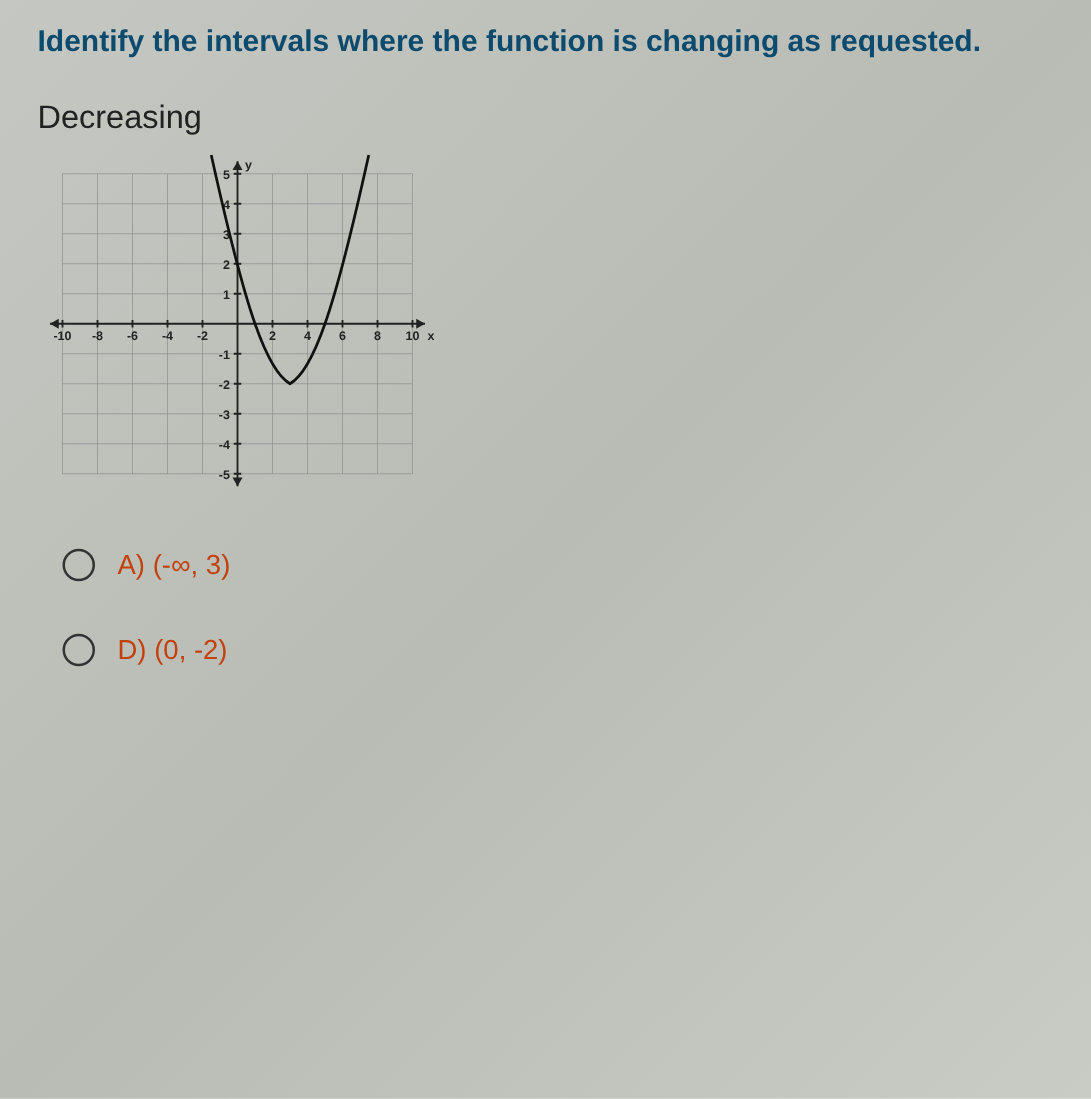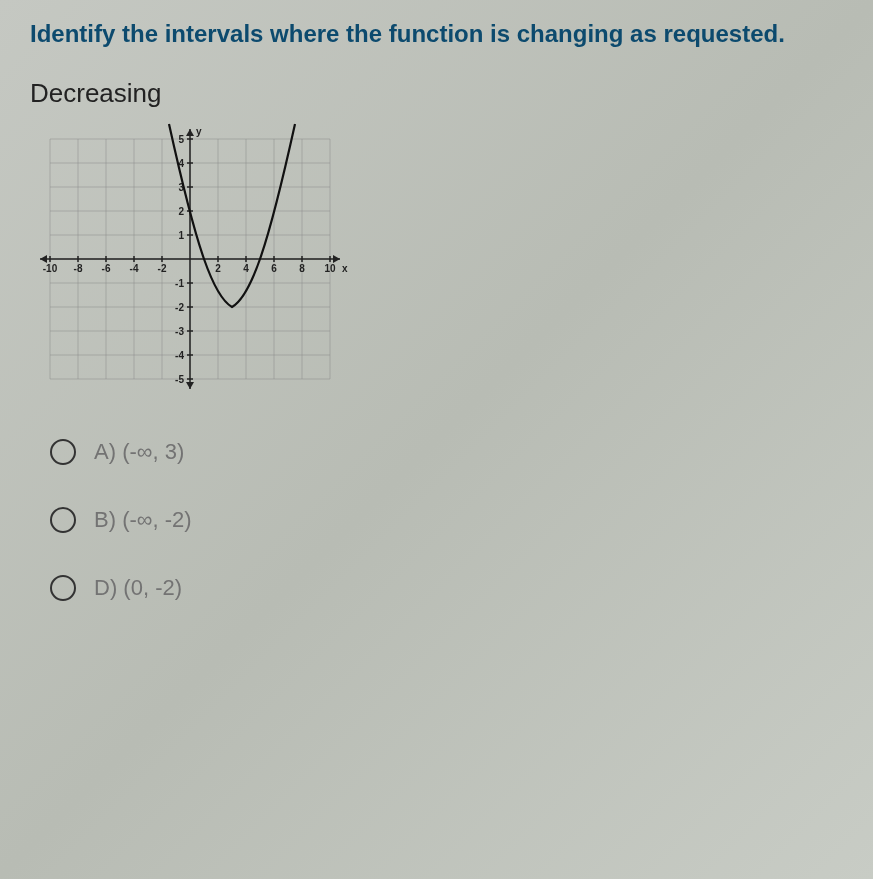--- a/index.html
+++ b/index.html
@@ -53,21 +53,21 @@
       width: 26px;
       height: 26px;
       border: 2px solid #333;
       border-radius: 50%;
       margin-right: 18px;
       flex-shrink: 0;
       background: transparent;
     }
     .option-label {
       font-size: 22px;
-      color: #737373;
+      color: #c2410c;
     }
   </style>
 </head>
 <body>
 
 <div class="question-title">Identify the intervals where the function is changing as requested.</div>
 <div class="subtitle">Decreasing</div>
 
 <div class="chart-container">
   <svg class="chart-svg" viewBox="0 0 320 280">
@@ -167,22 +167,16 @@
 <div class="options">
   <div class="option">
     <div class="radio"></div>
     <span class="option-label">
       <span>A)</span> <span>(-∞, 3)</span>
     </span>
   </div>
   <div class="option">
     <div class="radio"></div>
     <span class="option-label">
-      <span>B)</span> <span>(-∞, -2)</span>
-    </span>
-  </div>
-  <div class="option">
-    <div class="radio"></div>
-    <span class="option-label">
       <span>D)</span> <span>(0, -2)</span>
     </span>
   </div>
 </div>
 
 </body></html>

